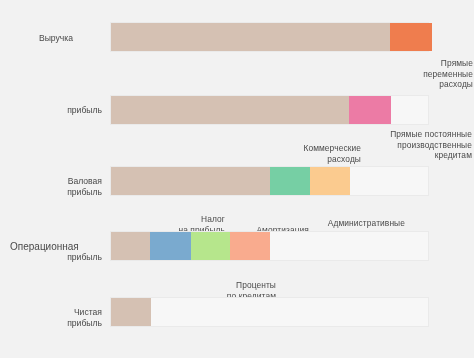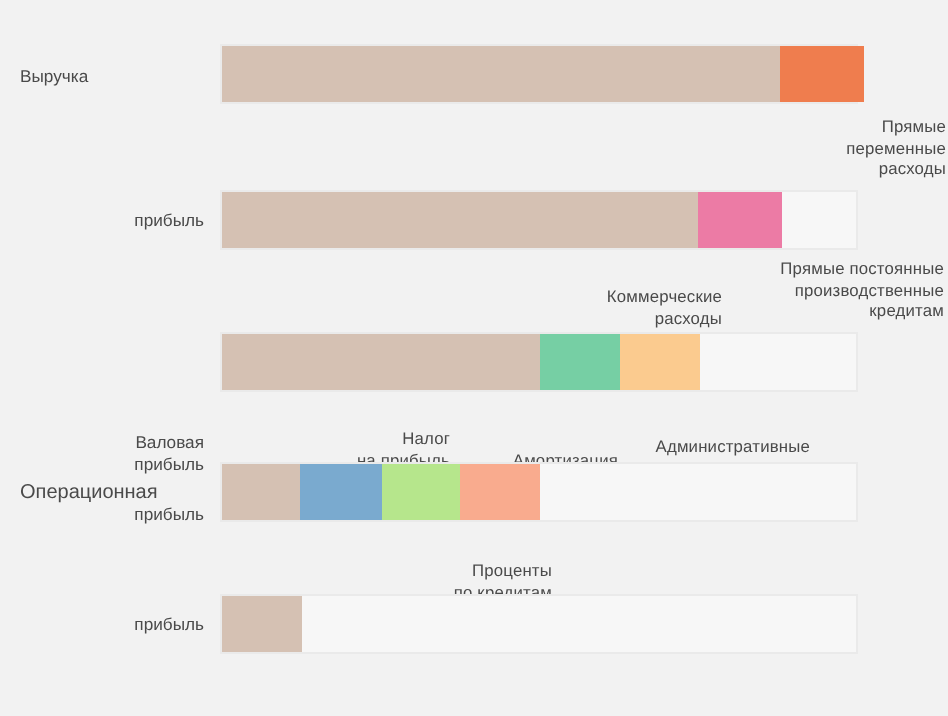--- a/index.html
+++ b/index.html
@@ -40,42 +40,42 @@
     white-space:pre-line;
     text-align:right;
   }
 </style>
 </head>
 <body>
 
 <div id="chart">
 
   <div class="row-label-wrap" style="top:33px;">
-    <div style="text-align:left;font-size:8.6px;line-height:11px;color:#4a4a4a;">Выручка</div>
+    <div style="text-align:center;font-size:8.6px;line-height:11px;color:#4a4a4a;">Выручка</div>
   </div>
   <div class="track" style="left:110px;top:22px;width:319px;height:30px;">
     <div class="seg" style="left:0px;width:279px;background:#d5c1b3;"></div>
     <div class="seg" style="left:279px;width:42px;background:#ef7d4e;"></div>
   </div>
   <div class="annot" style="left:389px;top:58px;width:84px;">Прямые
 переменные
 расходы</div>
 
   <div class="row-label-wrap" style="top:105px;">
     <div style="text-align:right;font-size:8.6px;line-height:11px;color:#4a4a4a;">прибыль</div>
   </div>
   <div class="track" style="left:110px;top:95px;width:319px;height:30px;">
     <div class="seg" style="left:0px;width:238px;background:#d5c1b3;"></div>
     <div class="seg" style="left:238px;width:42px;background:#ec7ba5;"></div>
   </div>
   <div class="annot" style="left:348px;top:129px;width:124px;">Прямые постоянные
 производственные
 кредитам</div>
 
-  <div class="row-label-wrap" style="top:176px;margin-top:40px;">
+  <div class="row-label-wrap" style="top:176px;">
     <div style="text-align:right;font-size:8.6px;line-height:11px;color:#4a4a4a;">Валовая</div>
     <div style="text-align:right;font-size:8.6px;line-height:11px;color:#4a4a4a;">прибыль</div>
   </div>
   <div class="annot" style="left:275px;top:143px;width:86px;">Коммерческие
 расходы</div>
   <div class="track" style="left:110px;top:166px;width:319px;height:30px;">
     <div class="seg" style="left:0px;width:159px;background:#d5c1b3;"></div>
     <div class="seg" style="left:159px;width:40px;background:#76cfa4;"></div>
     <div class="seg" style="left:199px;width:40px;background:#fbcb8f;"></div>
   </div>
@@ -92,19 +92,20 @@
   <div class="track" style="left:110px;top:231px;width:319px;height:30px;">
     <div class="seg" style="left:0px;width:39px;background:#d5c1b3;"></div>
     <div class="seg" style="left:39px;width:41px;background:#7aaacf;"></div>
     <div class="seg" style="left:80px;width:39px;background:#b6e68c;"></div>
     <div class="seg" style="left:119px;width:40px;background:#f9ab8e;"></div>
   </div>
   <div class="annot" style="left:190px;top:264px;width:86px;margin-top:16px;">Проценты
 по кредитам</div>
 
   <div class="row-label-wrap" style="top:307px;">
+    <div style="text-align:right;font-size:8.6px;line-height:11px;color:#4a4a4a;">Чистая</div>
     <div style="text-align:right;font-size:8.6px;line-height:11px;color:#4a4a4a;">прибыль</div>
   </div>
   <div class="track" style="left:110px;top:297px;width:319px;height:30px;">
     <div class="seg" style="left:0px;width:40px;background:#d5c1b3;"></div>
   </div>
 
 </div>
 
 </body></html>

